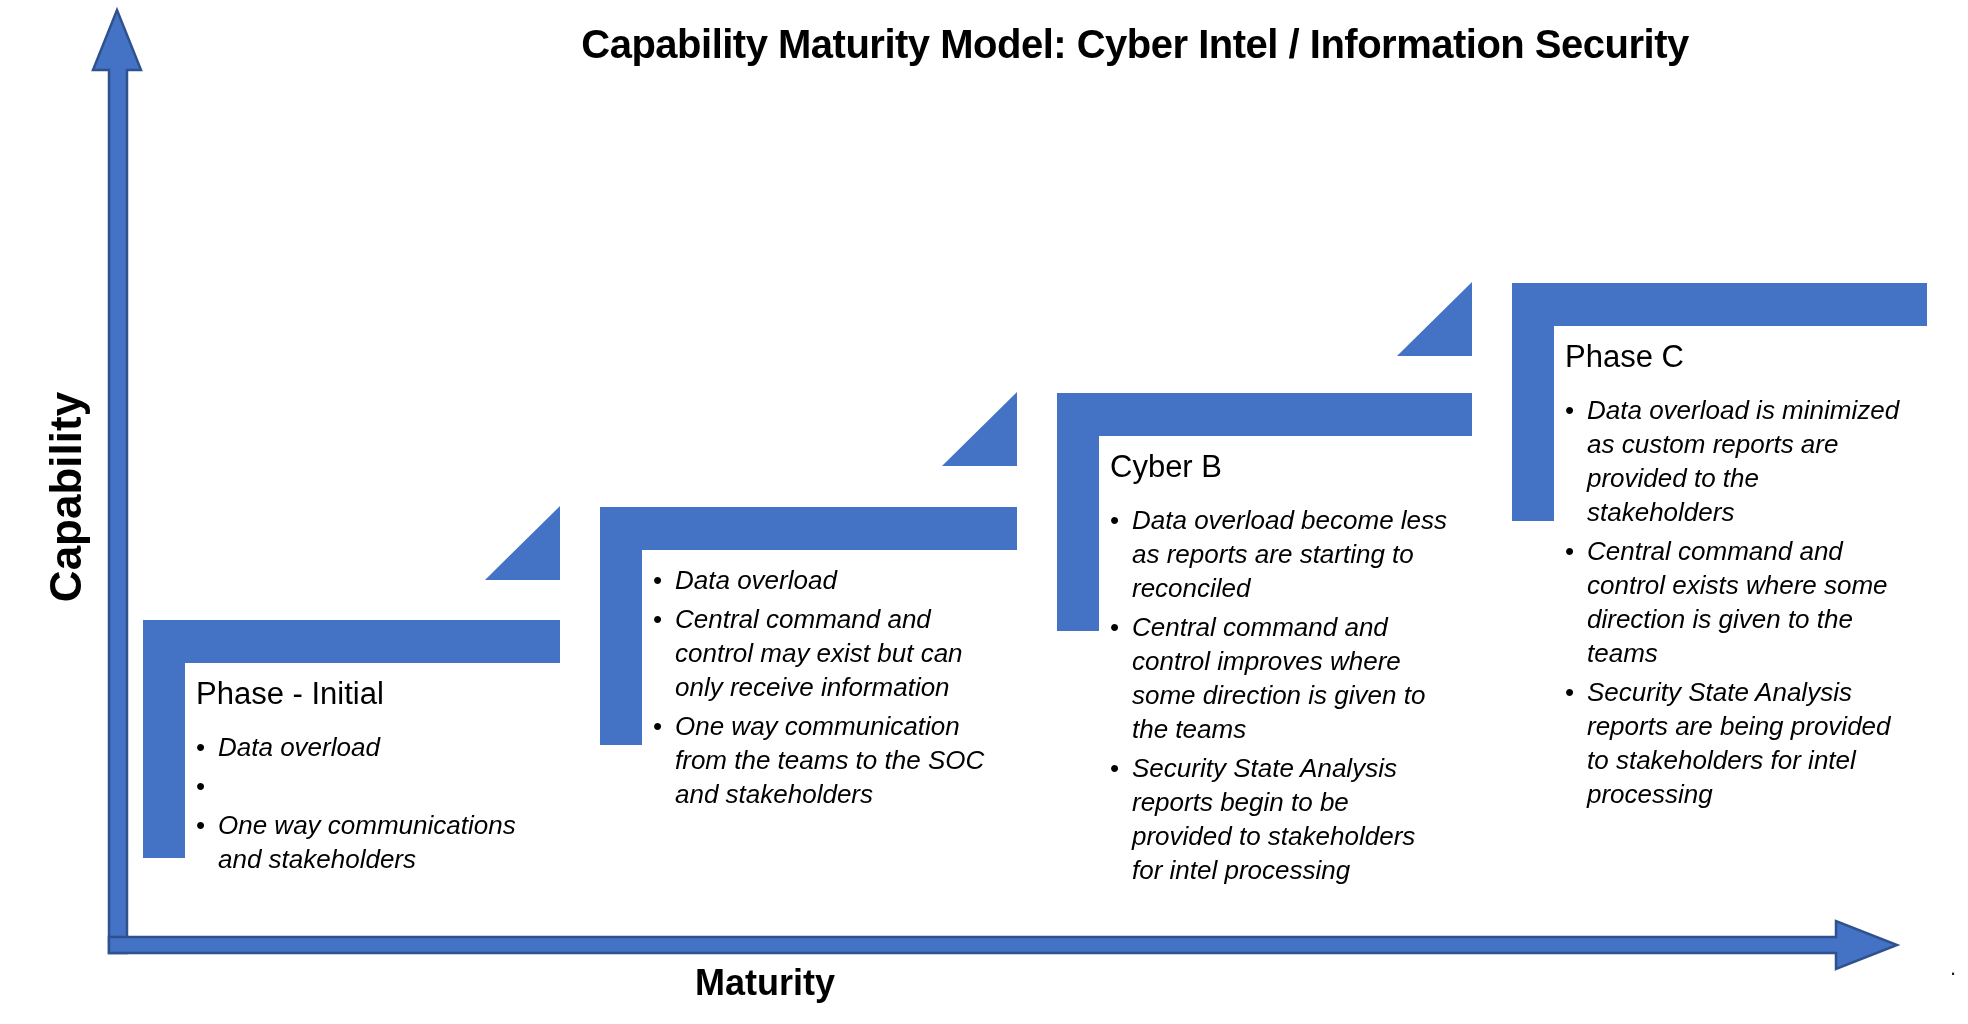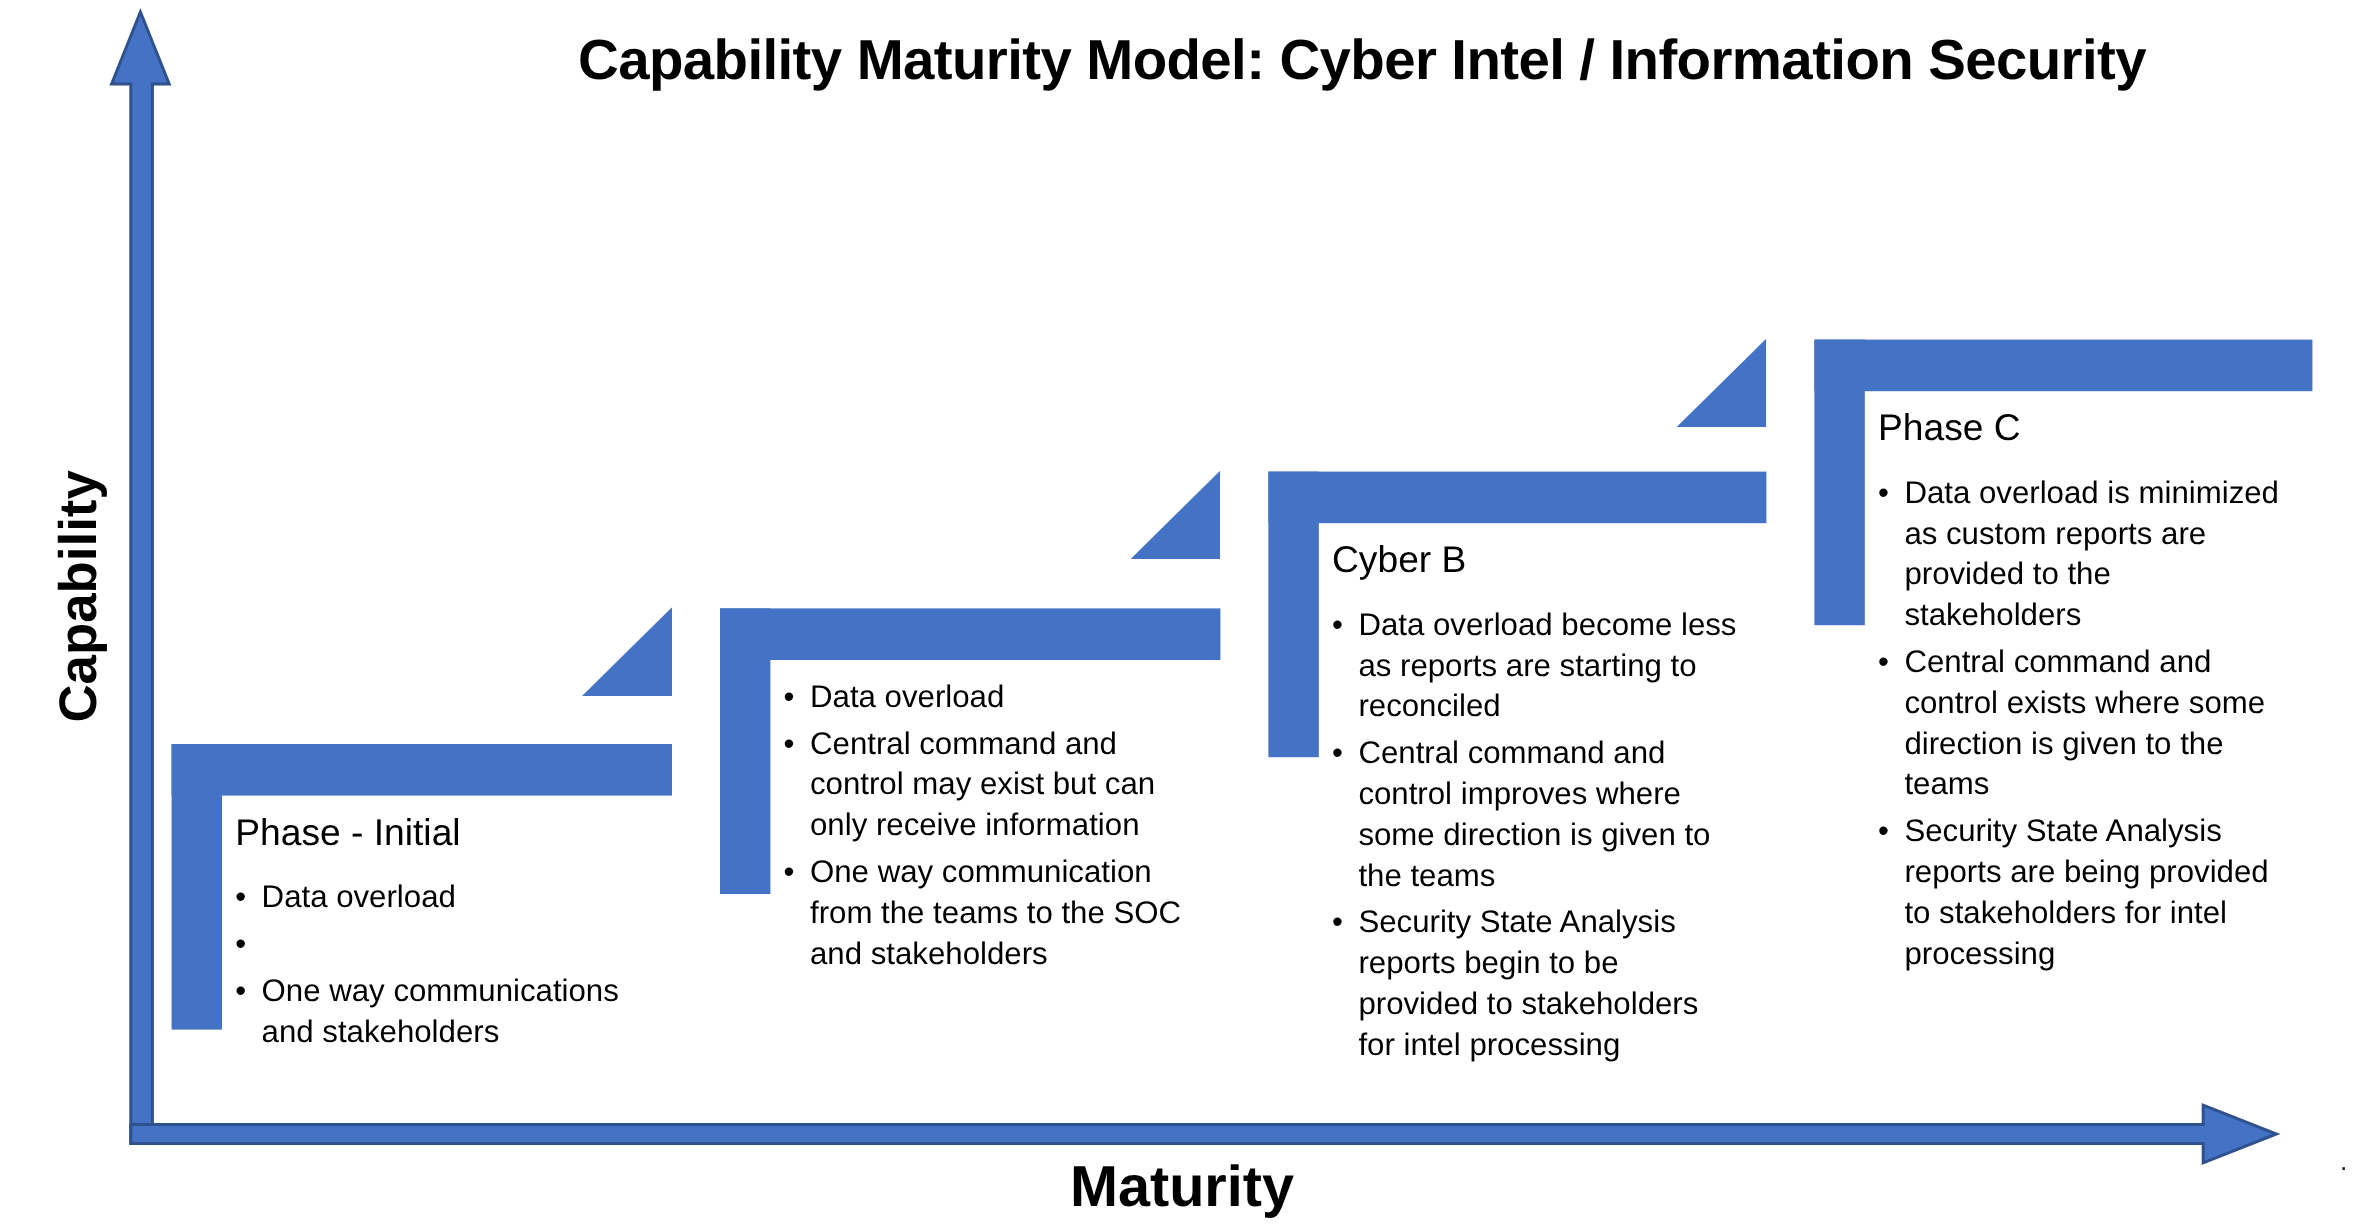--- a/index.html
+++ b/index.html
@@ -13,21 +13,21 @@
     overflow: hidden;
   }
 
   
   .title {
     position: absolute;
     left: 330px;
     top: 22px;
     width: 1610px;
     text-align: center;
-    font-size: 47px;
+    font-size: 40px;
     font-weight: bold;
     letter-spacing: -0.5px;
     white-space: nowrap;
   }
 
   
   .y-label {
     position: absolute;
     left: -72px;
     top: 470px;
@@ -36,22 +36,22 @@
     text-align: center;
     font-size: 44px;
     font-weight: bold;
     transform: rotate(-90deg);
   }
   .x-label {
     position: absolute;
     left: 695px;
     top: 962px;
     width: 580px;
-    text-align: center;
-    font-size: 48px;
+    text-align: left;
+    font-size: 36px;
     font-weight: bold;
   }
 
   
   .axes-svg { position: absolute; left: 0; top: 0; }
 
   
   .phase { position: absolute; width: 417px; }
   .phase .bar {
     position: absolute; left: 0; top: 0;
@@ -79,21 +79,21 @@
     font-size: 31px;
     margin-bottom: 18px;
   }
   .bullet {
     display: flex;
     font-size: 26px;
     line-height: 34px;
     margin-bottom: 5px;
   }
   .bullet .dot { width: 22px; flex: 0 0 22px; }
-  .bullet .text { white-space: pre-wrap; }
+  .bullet .text { white-space: pre-wrap; font-style: italic; }
 
   .phase-0 { left: 143px; top: 620px; }
   .phase-1 { left: 600px;  top: 507px; }
   .phase-2 { left: 1057px; top: 393px; }
   .phase-3 { left: 1512px; top: 283px; }
 
   
   .phase-2 .bar, .phase-3 .bar { width: 415px; }
 
   .stray-dot {

